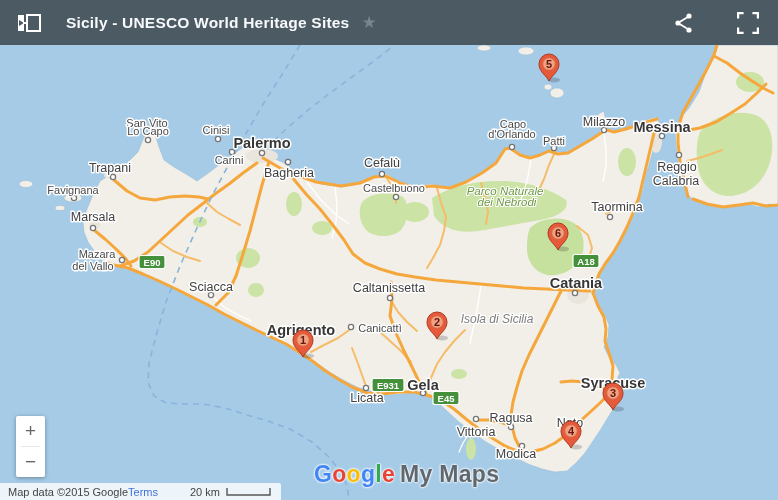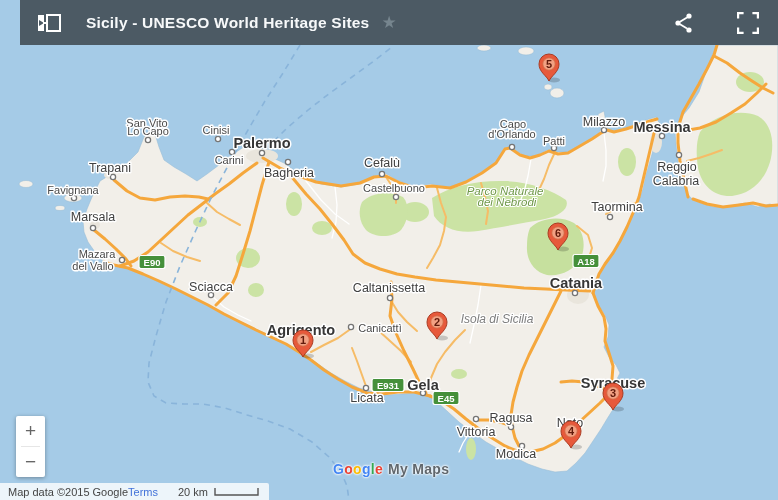--- a/index.html
+++ b/index.html
@@ -1,49 +1,49 @@
 <!DOCTYPE html>
 <html><head>
 <meta charset="utf-8">
 <style>
   html,body{margin:0;padding:0;background:#ddd;}
   .app{position:relative;width:778px;height:500px;overflow:hidden;font-family:"Liberation Sans",sans-serif;background:#A5CBE7;}
   
-  .header{position:absolute;top:0;left:0;right:0;height:45px;background:#4C5A64;display:flex;align-items:center;z-index:30;margin-left:20px;}
+  .header{position:absolute;top:0;left:0;right:0;height:45px;background:#4C5A64;display:flex;align-items:center;z-index:30;}
   .panel-btn{margin-left:18px;width:24px;height:20px;cursor:pointer;flex:none;}
   .title{margin-left:24px;color:#F7F9FA;font-size:15.5px;font-weight:bold;letter-spacing:.2px;white-space:nowrap;}
   .star{margin-left:12px;color:#76858E;font-size:17px;line-height:1;cursor:pointer;}
   .hspacer{flex:1;}
   .hicon{width:24px;height:22px;cursor:pointer;flex:none;}
   .hicon.share{margin-right:40px;}
   .hicon.fs{margin-right:18px;}
   
   .map{position:absolute;top:45px;left:0;width:778px;height:455px;cursor:grab;}
   .map svg{display:block;}
   text.lbl{text-anchor:middle;paint-order:stroke;stroke:#FFFFFF;stroke-width:2.8px;stroke-linejoin:round;fill:#3F3F3F;}
   text.lg{font-size:14.5px;font-weight:bold;fill:#363636;}
   text.md{font-size:12.5px;fill:#404040;}
   text.sm{font-size:11px;fill:#4A4A4A;}
   text.region{font-size:12px;font-style:italic;fill:#7E7E7E;stroke-width:2.4px;}
   text.park{font-size:11.5px;font-style:italic;fill:#6F9849;stroke-width:2.2px;}
   text.shieldtxt{font-size:9.5px;font-weight:bold;fill:#FFFFFF;text-anchor:middle;}
   text.mnum{font-size:11px;font-weight:bold;text-anchor:middle;}
   
-  .watermark{position:absolute;left:333px;top:461px;z-index:10;font-size:14px;font-weight:bold;letter-spacing:.3px;white-space:nowrap;
+  .watermark{position:absolute;left:314px;top:461px;z-index:10;font-size:23px;font-weight:bold;letter-spacing:.3px;white-space:nowrap;
     text-shadow:0 0 2px #fff,0 0 2px #fff,0 0 3px #fff;user-select:none;cursor:pointer;}
   .watermark .prod{color:#60676d;margin-left:5px;}
   
   .zoomctl{position:absolute;left:16px;top:416px;width:29px;background:#fff;border-radius:2px;box-shadow:0 1px 4px rgba(0,0,0,.35);z-index:10;}
   .zbtn{width:29px;height:30px;display:flex;align-items:center;justify-content:center;font-size:19px;color:#666;cursor:pointer;user-select:none;}
   .zdiv{height:1px;background:#E6E6E6;margin:0 5px;}
   
   .attrib{position:absolute;left:0;bottom:0;height:17px;background:rgba(255,255,255,.8);display:flex;align-items:center;
     padding:0 9px 0 8px;z-index:10;font-size:11px;color:#444;white-space:nowrap;border-top-right-radius:2px;}
   .attrib .terms{color:#4272D9;cursor:pointer;text-decoration:none;}
-  .attrib .scale-label{margin-left:20px;}
+  .attrib .scale-label{margin-left:32px;}
   .attrib svg{margin-left:6px;display:block;}
 </style>
 </head>
 <body>
 
 <div class="app">
 
   <div class="header">
     <svg class="panel-btn" viewBox="0 0 24 20">
       <rect x="9" y="2" width="13" height="16" fill="none" stroke="#fff" stroke-width="2"></rect>

